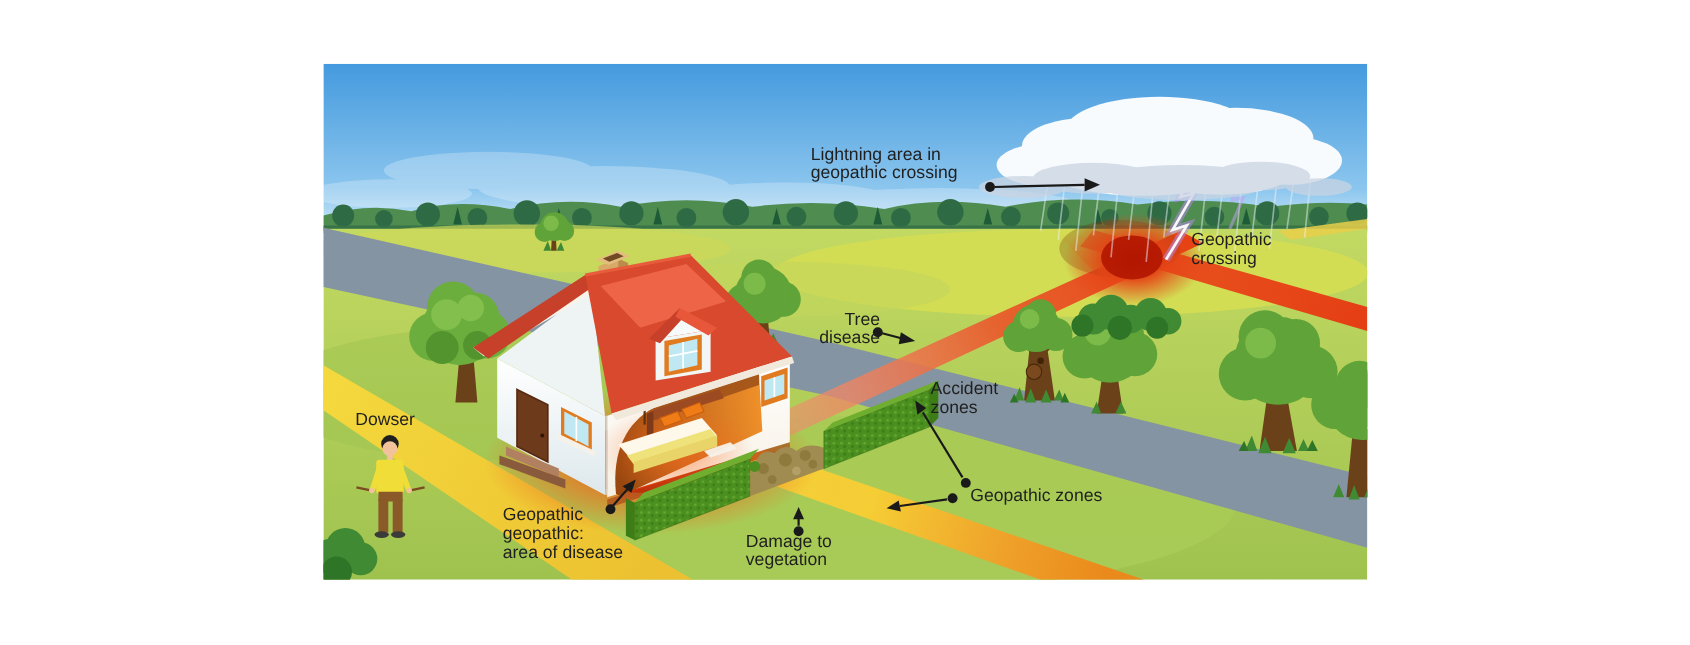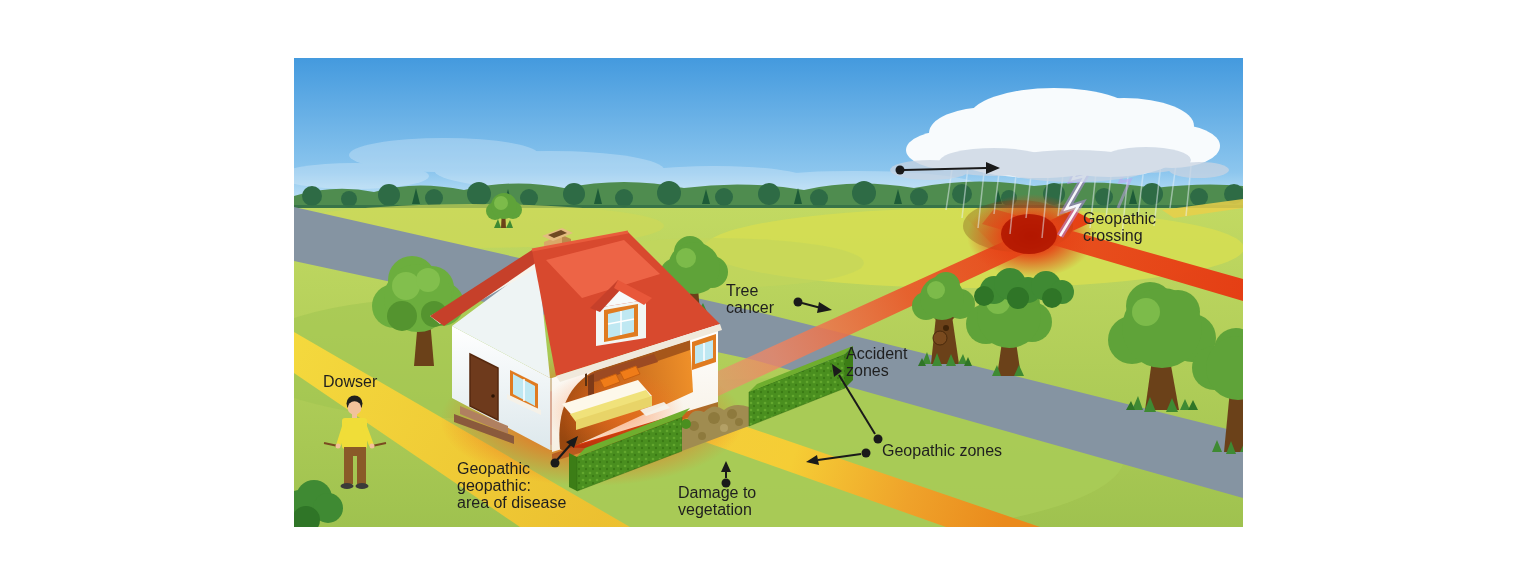--- a/index.html
+++ b/index.html
@@ -1,21 +1,21 @@
 <!DOCTYPE html>
 <html><head>
 <meta charset="utf-8">
 <style>
   html,body{margin:0;padding:0;background:#ffffff;}
   .canvas{position:relative;width:1536px;height:586px;background:#ffffff;overflow:hidden;
           font-family:"Liberation Sans","DejaVu Sans",sans-serif;}
   .art{position:absolute;left:294px;top:58px;width:949px;height:469px;}
   .art svg{position:absolute;left:0;top:0;display:block;}
   .lbl{position:absolute;font-size:16px;line-height:17px;color:#1f1f1f;white-space:nowrap;z-index:5;}
-  .lbl.right{}
+  .lbl.right{text-align:right;}
   .lbl.center{text-align:left;}
 </style>
 </head>
 <body>
 
 <div class="canvas">
  <div class="art">
 
   <svg width="949" height="469" viewBox="0 0 949 469">
     <defs>
@@ -433,27 +433,31 @@
         <polygon points="432,403 427,414 437,414" stroke="none"></polygon>
       </g>
       <g>
         <circle cx="261" cy="405" r="4.5" stroke="none"></circle>
         <line x1="263" y1="402" x2="277" y2="386" stroke-width="2"></line>
         <polygon points="284,378 280,390 272,384" stroke="none"></polygon>
       </g>
     </g>
   </svg>
 
+  <div class="lbl" style="left:443px;top:74px;">
+    <div>Lightning area in</div>
+    <div>geopathic crossing</div>
+  </div>
   <div class="lbl" style="left:789px;top:152px;">
     <div>Geopathic</div>
     <div>crossing</div>
   </div>
   <div class="lbl right" style="left:432px;top:224px;width:74px;">
     <div>Tree</div>
-    <div>cancer</div>
+    <div>disease</div>
   </div>
   <div class="lbl" style="left:552px;top:287px;">
     <div>Accident</div>
     <div>zones</div>
   </div>
   <div class="lbl" style="left:29px;top:315px;text-align:right;">
     <div>Dowser</div>
   </div>
   <div class="lbl" style="left:163px;top:402px;">
     <div>Geopathic</div>

